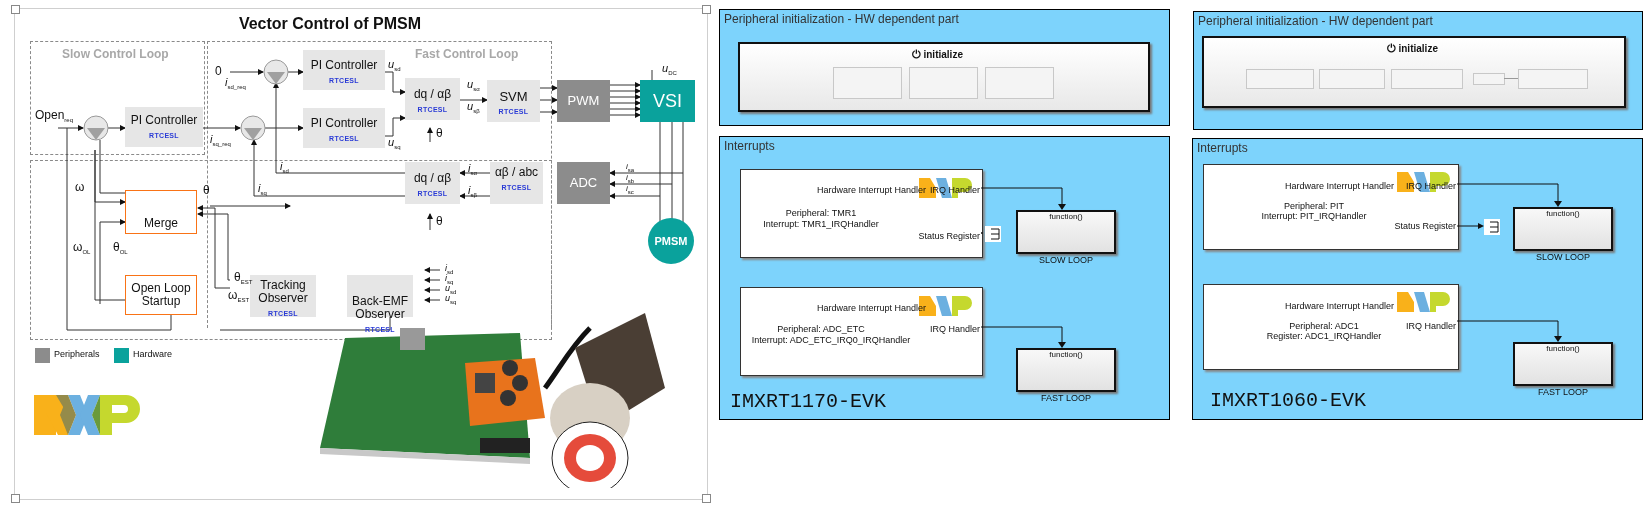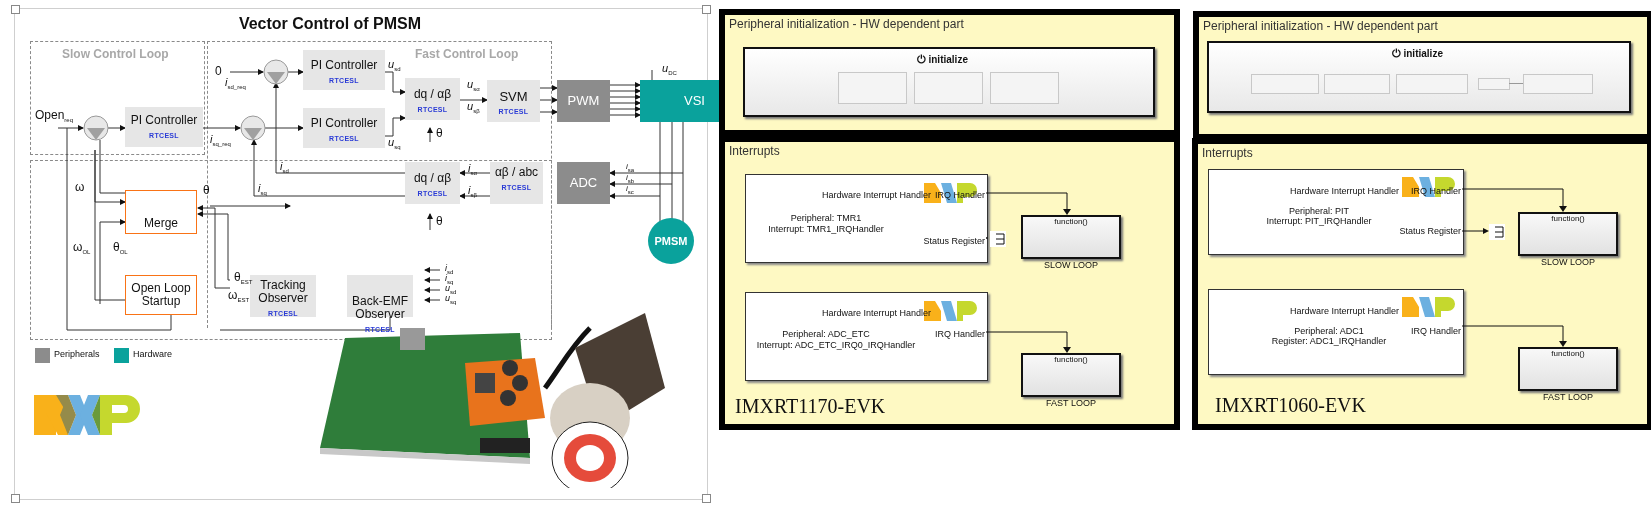--- a/index.html
+++ b/index.html
@@ -8,35 +8,35 @@
   
   #picframe { left:14px; top:8px; width:692px; height:490px; border-left:1px solid #cfcfcf; border-top:1px solid #cfcfcf; border-right:1px solid #cfcfcf; border-bottom:1px solid #cfcfcf; }
   .handle { position:absolute; width:7px; height:7px; border:1px solid #888; background:#fff; }
   .diag-title { font-weight:bold; font-size:16px; text-align:center; }
   .dashbox { border:1px dashed #8a8a8a; }
   .loop-label { color:#a8a8a8; font-weight:bold; font-size:12px; }
   .blk { background:#e6e6e6; text-align:center; font-size:12px; line-height:13px; color:#111; }
   .blk .rt { display:block; color:#2a3bd6; font-weight:bold; font-size:7px; letter-spacing:0.3px; margin-top:2px; }
   .wblk { background:#fff; border:1px solid #f97316; text-align:center; font-size:12px; line-height:13px; }
   .gblk { background:#8c8c8c; color:#fff; text-align:center; font-size:13px; }
-  .tblk { background:#0aa29c; color:#fff; text-align:center; font-size:13px;padding-left:27px; }
+  .tblk { background:#0aa29c; color:#fff; text-align:center; font-size:18px; }
   .sym { font-size:11px; font-style:italic; }
   .sym sub { font-size:6px; font-style:normal; }
   .lbl { font-size:12px; }
   .lbl sub { font-size:6px; }
   
-  .area { background:#fef9c3; border:6px solid #000000; }
+  .area { background:#7dd3fc; border:1px solid #000000; }
   .area-title { font-size:12px; color:#333; }
   .sub-blk { background:linear-gradient(#ffffff,#e8e8e8); border:2px solid #111; box-shadow:2px 2px 2px #777; }
   .inner-box { border:1px solid #c8c8c8; background:#f4f4f4; }
   .init-label { font-size:10px; font-weight:bold; }
   .irq-blk { background:#fff; border:1px solid #333; box-shadow:2px 2px 2px #888; font-size:9px; }
   .fn-blk { background:linear-gradient(#f8f8f8,#e2e2e2); border:2px solid #111; box-shadow:2px 2px 2px #777; font-size:8px; text-align:center; }
   .cap { font-size:9px; text-align:center; }
-  .evk { font-family:Liberation Serif, serif; font-size:20px; }
+  .evk { font-family:Liberation Mono, monospace; font-size:20px; }
   .term { background:#fff; width:16px; height:16px; }
 </style>
 </head>
 <body>
 
 <div id="picframe" class="abs">
   <div class="handle" style="left:-4px;top:-4px"></div>
   <div class="handle" style="right:-4px;top:-4px"></div>
   <div class="handle" style="left:-4px;bottom:-4px"></div>
   <div class="handle" style="right:-4px;bottom:-4px"></div>

